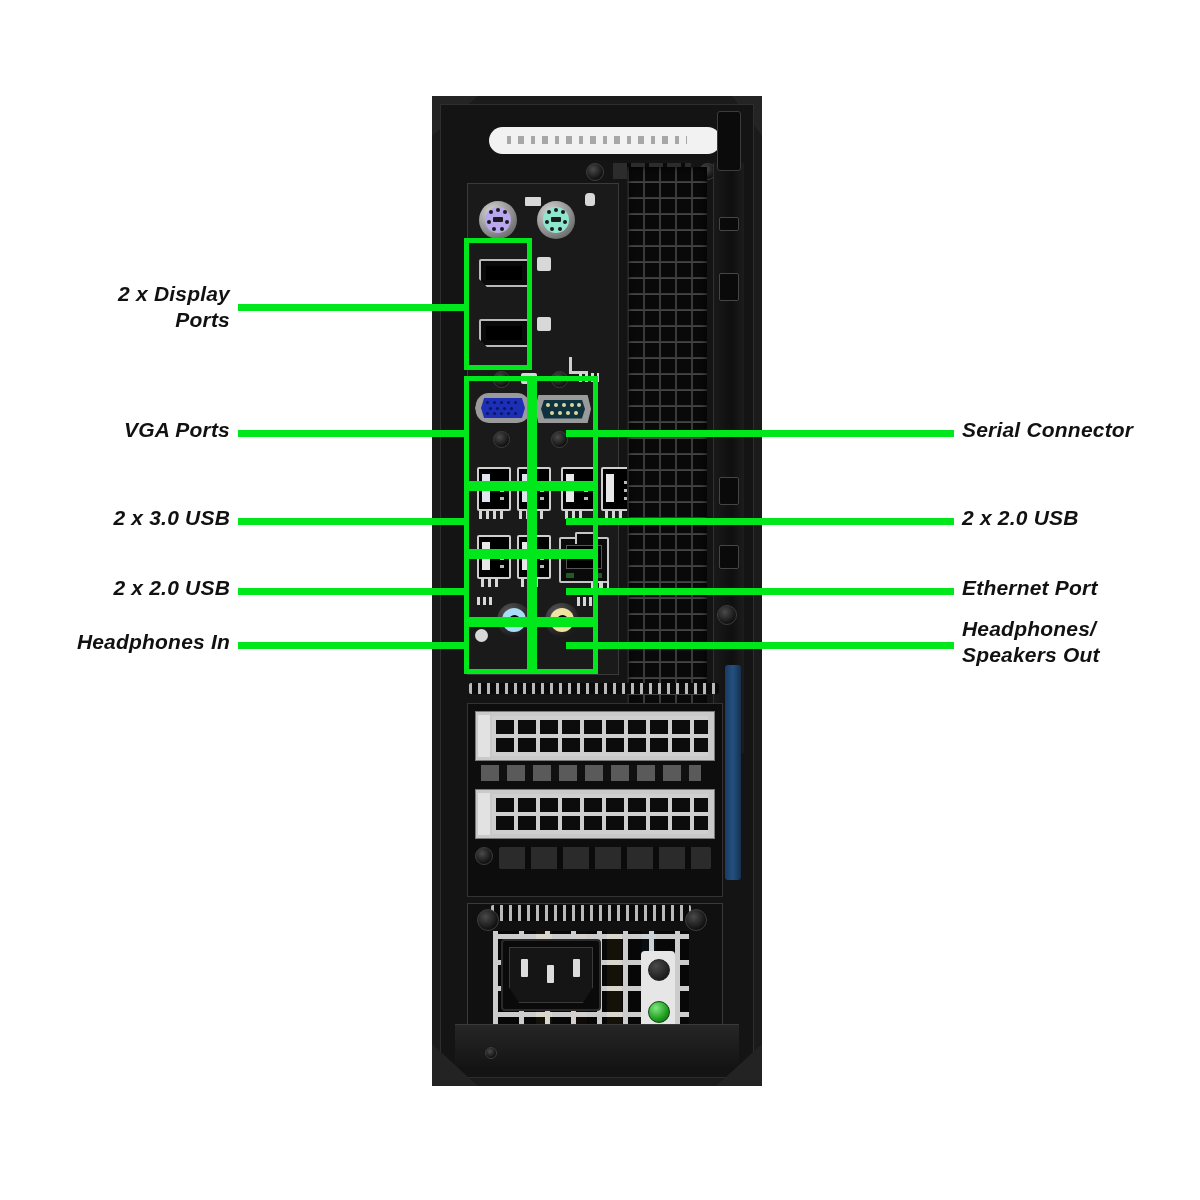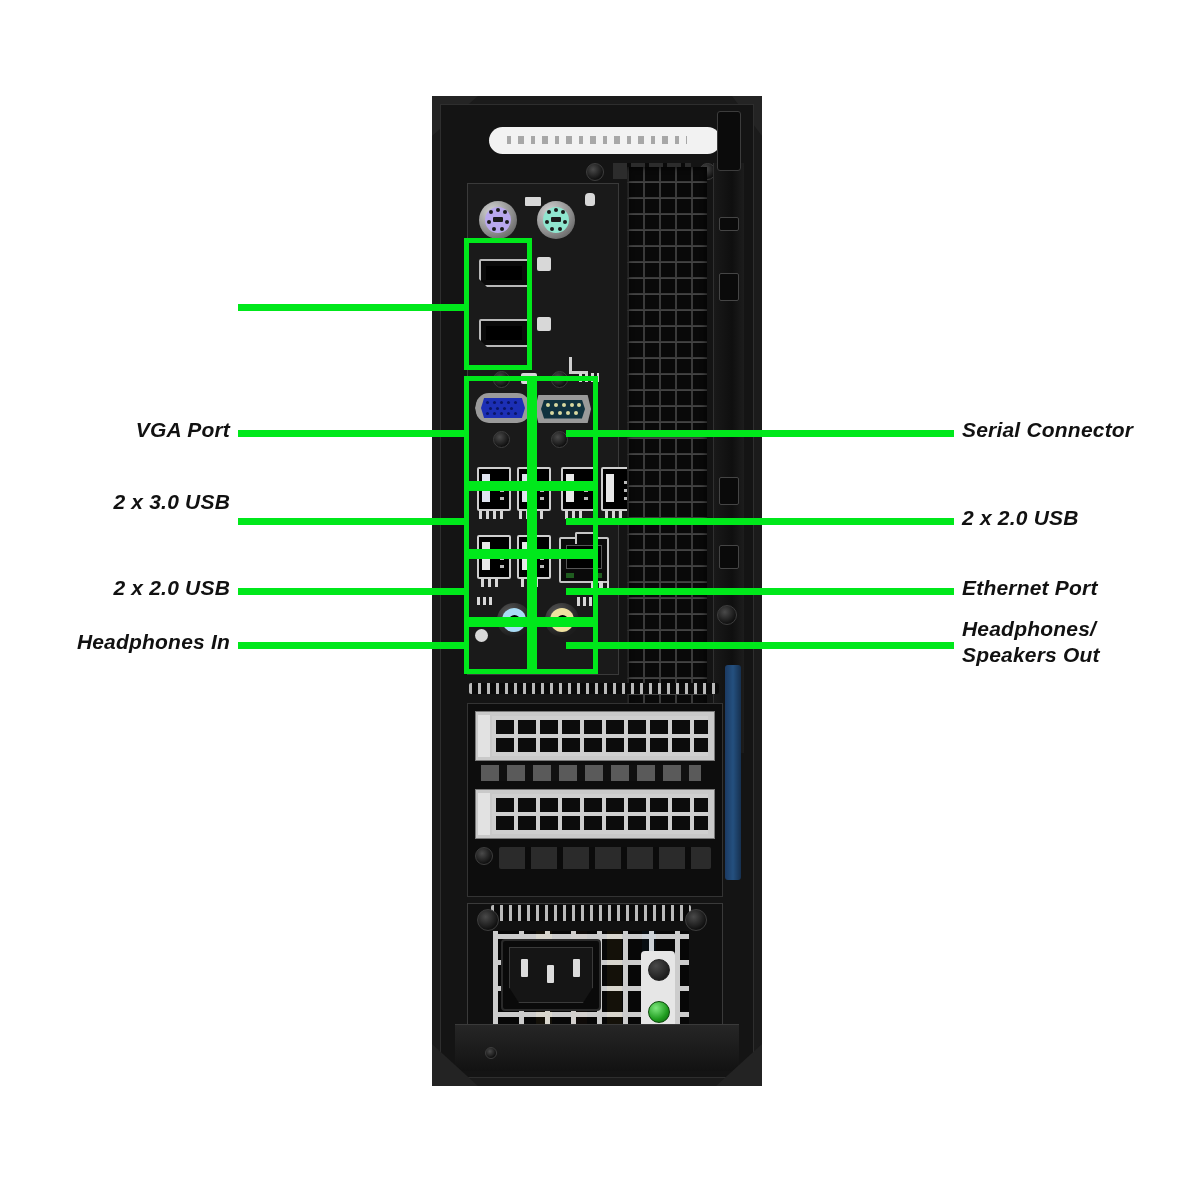--- a/index.html
+++ b/index.html
@@ -515,22 +515,24 @@
   <div class="lead" style="left:238px;top:430px;width:230px;"></div>
   <div class="lead" style="left:238px;top:518px;width:230px;"></div>
   <div class="lead" style="left:238px;top:588px;width:230px;"></div>
   <div class="lead" style="left:238px;top:642px;width:230px;"></div>
 
   <div class="lead" style="left:566px;top:430px;width:388px;"></div>
   <div class="lead" style="left:566px;top:518px;width:388px;"></div>
   <div class="lead" style="left:566px;top:588px;width:388px;"></div>
   <div class="lead" style="left:566px;top:642px;width:388px;"></div>
 
-  <div class="label left" style="left:20px;top:417px;width:210px;">VGA Port</div>
-  <div class="label left" style="left:20px;top:489px;width:210px;">2 x 3.0 USB</div>
+  <div class="label left" style="left:20px;top:281px;width:210px;">2 x Display
+Ports</div>
+  <div class="label left" style="left:20px;top:417px;width:210px;">VGA Ports</div>
+  <div class="label left" style="left:20px;top:505px;width:210px;">2 x 3.0 USB</div>
   <div class="label left" style="left:20px;top:575px;width:210px;">2 x 2.0 USB</div>
   <div class="label left" style="left:10px;top:629px;width:220px;">Headphones In</div>
 
   <div class="label right" style="left:962px;top:417px;width:250px;">Serial Connector</div>
   <div class="label right" style="left:962px;top:505px;width:250px;">2 x 2.0 USB</div>
   <div class="label right" style="left:962px;top:575px;width:250px;">Ethernet Port</div>
   <div class="label right" style="left:962px;top:616px;width:250px;">Headphones/
 Speakers Out</div>
 
 </div>

